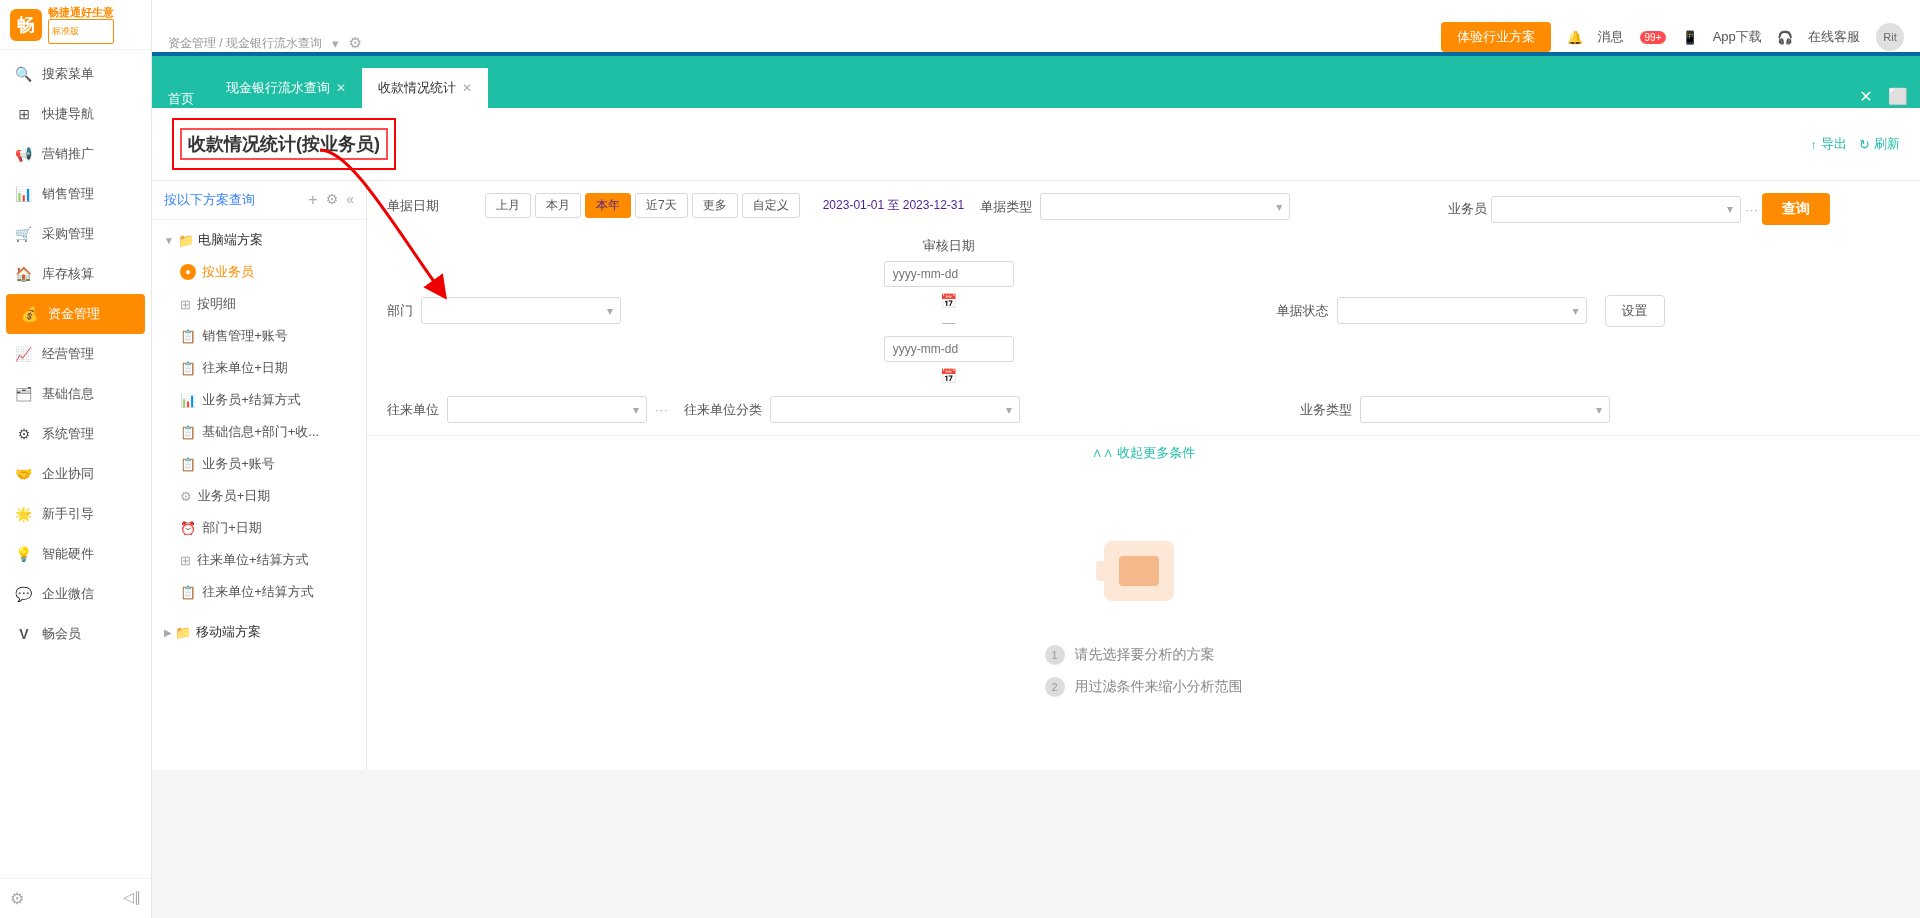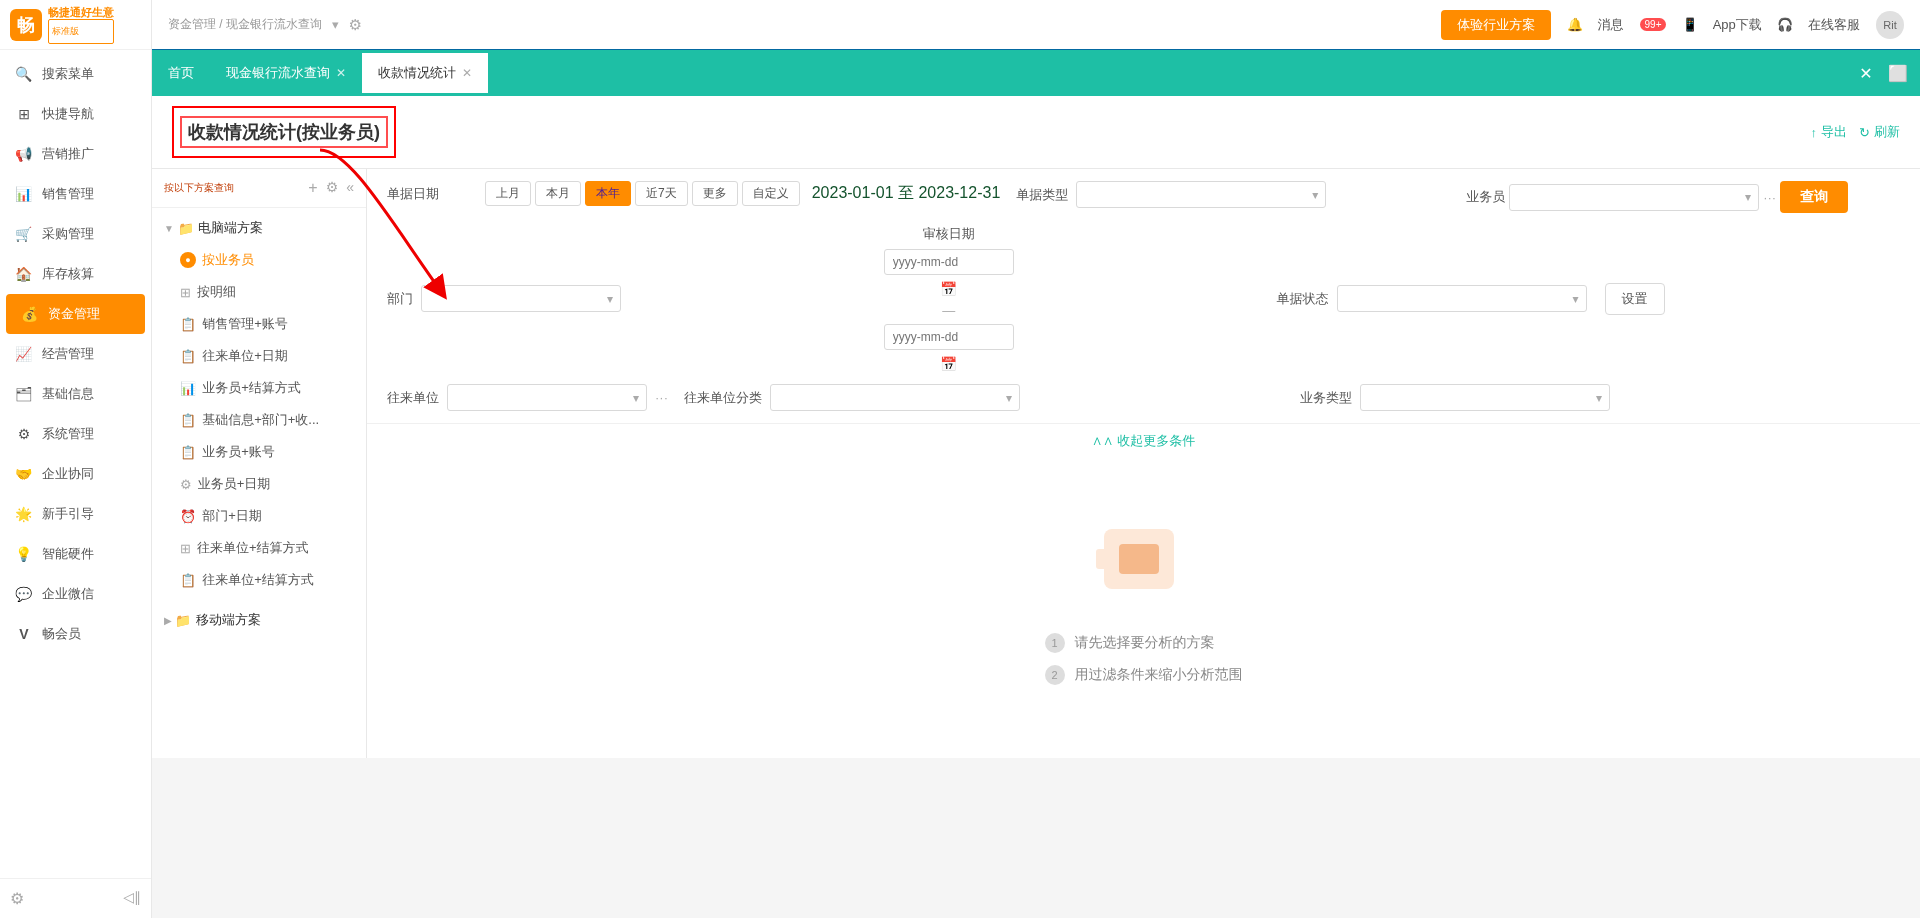--- a/index.html
+++ b/index.html
@@ -14,61 +14,61 @@
     .sidebar-nav { flex: 1; overflow-y: auto; padding: 4px 0; }
     .nav-item { display: flex; align-items: center; padding: 10px 14px; cursor: pointer; color: #555; font-size: 13px; }
     .nav-item.active { background: #ff8c00; color: #fff; border-radius: 4px; margin: 0 6px; }
     .nav-icon { width: 20px; height: 20px; margin-right: 8px; display: flex; align-items: center; justify-content: center; font-size: 14px; }
     .sidebar-bottom { padding: 10px; border-top: 1px solid #f0f0f0; display: flex; justify-content: space-between; }
 
     
     .main { flex: 1; display: flex; flex-direction: column; overflow: hidden; }
 
     
-    .top-header { height: 50px; background: #fff; border-bottom: 1px solid #0369a1; display: flex; align-items: center; padding: 0 16px; justify-content: space-between; }
+    .top-header { height: 56px; background: #fff; border-bottom: 4px solid #0369a1; display: flex; align-items: flex-end; padding: 0 16px; justify-content: space-between; }
     .header-left { display: flex; align-items: center; gap: 10px; }
     .header-actions { display: flex; align-items: center; gap: 16px; }
     .trial-btn { background: #ff8c00; color: #fff; border: none; padding: 6px 16px; border-radius: 4px; cursor: pointer; font-size: 13px; }
     .header-icon-group { display: flex; align-items: center; gap: 14px; color: #555; font-size: 13px; cursor: pointer; }
     .badge-red { background: #ff4d4f; color: #fff; border-radius: 10px; font-size: 10px; padding: 1px 5px; margin-left: 2px; }
     .user-avatar { width: 28px; height: 28px; background: #ddd; border-radius: 50%; }
 
     
-    .tab-bar { height: 46px; background: #1ebfa5; display: flex; align-items: center; padding: 0 0 0 0; }
+    .tab-bar { height: 52px; background: #1ebfa5; display: flex; align-items: flex-end; padding: 0 0 0 0; }
     .tab-item { height: 40px; display: flex; align-items: center; padding: 0 16px; color: #fff; font-size: 13px; cursor: pointer; position: relative; }
     .tab-item.active { background: #fff; color: #333; }
     .tab-close { margin-left: 6px; font-size: 12px; color: #aaa; cursor: pointer; }
     .tab-item:not(.active) .tab-close { color: rgba(255,255,255,0.8); }
     .tab-home { padding: 0 16px; color: #fff; font-size: 13px; cursor: pointer; }
     .tab-right { margin-left: auto; display: flex; align-items: center; padding-right: 10px; gap: 8px; }
     .tab-window-btn { color: #fff; font-size: 16px; cursor: pointer; width: 24px; height: 24px; display: flex; align-items: center; justify-content: center; }
 
     
     .page-content { flex: 1; overflow-y: auto; background: #f5f5f5; }
 
     
     .page-title-bar { background: #fff; padding: 10px 20px; display: flex; align-items: center; justify-content: space-between; border-bottom: 1px solid #e8e8e8; }
     .page-title { font-size: 18px; font-weight: bold; color: #333; border: 2px solid #ff4d4f; padding: 2px 6px; display: inline-block; }
     .page-title-actions { display: flex; gap: 12px; }
     .action-link { color: #1ebfa5; font-size: 13px; cursor: pointer; display: flex; align-items: center; gap: 4px; }
     .date-buttons { display: flex; align-items: center; gap: 4px; padding-left: 38px; }
     .date-btn { padding: 3px 10px; border: 1px solid #d9d9d9; border-radius: 3px; background: #fff; cursor: pointer; font-size: 12px; color: #555; }
     .date-btn.active { background: #ff8c00; color: #4c1d95; border-color: #ff8c00; }
-    .date-range { font-size: 16px; color: #14532d; margin-left: 4px; }
+    .date-range { font-size: 12px; color: #4c1d95; margin-left: 15px; }
     .filter-select { border: 1px solid #d9d9d9; border-radius: 3px; padding: 5px 28px 5px 10px; font-size: 13px; color: #555; background: #fff; cursor: pointer; min-width: 200px; appearance: none; position: relative; }
     .filter-select-wrapper { position: relative; display: inline-flex; align-items: center; }
     .filter-select-wrapper::after { content: '▾'; position: absolute; right: 8px; color: #aaa; pointer-events: none; font-size: 12px; }
     .filter-dash { color: #aaa; }
     .collapse-bar { text-align: center; padding: 8px; color: #1ebfa5; font-size: 13px; cursor: pointer; background: #fff; border-top: 1px solid #f0f0f0; }
 
     
     .content-wrapper { display: flex; background: #f5f5f5; }
     .scheme-panel { width: 215px; background: #fff; border-right: 1px solid #e8e8e8; padding: 0; min-height: 400px; }
     .scheme-header { display: flex; align-items: center; padding: 10px 12px; border-bottom: 1px solid #f0f0f0; }
-    .scheme-header-title { flex: 1; font-size: 10px; color: #c2410c; }
+    .scheme-header-title { flex: 1; font-size: 13px; color: #3b82f6; }
     .scheme-header-icons { display: flex; gap: 8px; color: #aaa; cursor: pointer; }
     .scheme-group { padding: 4px 0; }
     .scheme-group-title { display: flex; align-items: center; padding: 7px 12px; font-size: 13px; color: #333; cursor: pointer; }
     .scheme-group-title .arrow { margin-right: 4px; color: #aaa; font-size: 10px; }
     .scheme-group-title .folder-icon { margin-right: 4px; font-size: 13px; color: #aaa; }
     .scheme-item { display: flex; align-items: center; padding: 7px 12px 7px 28px; font-size: 13px; color: #555; cursor: pointer; }
     .scheme-item.active { color: #ff8c00; }
     .scheme-item-icon { margin-right: 6px; font-size: 13px; color: #aaa; }
     .scheme-item-icon-circle { width: 16px; height: 16px; border-radius: 50%; background: #ff8c00; color: #fff; display: flex; align-items: center; justify-content: center; font-size: 9px; margin-right: 6px; }
 

